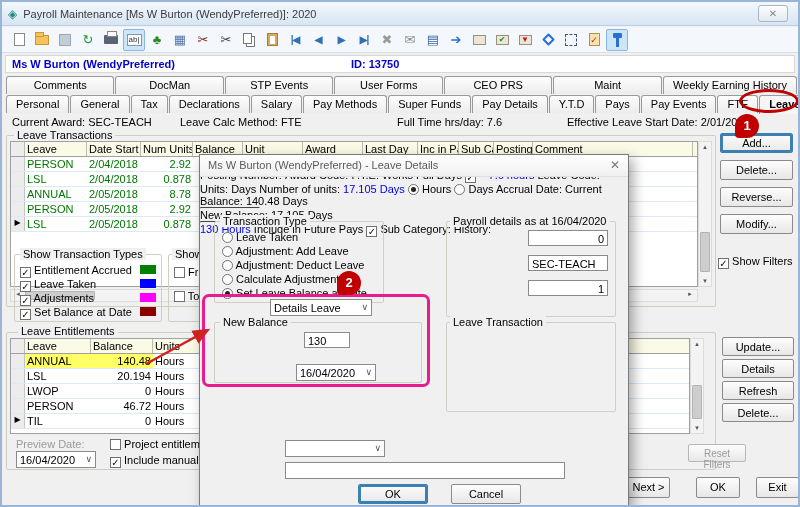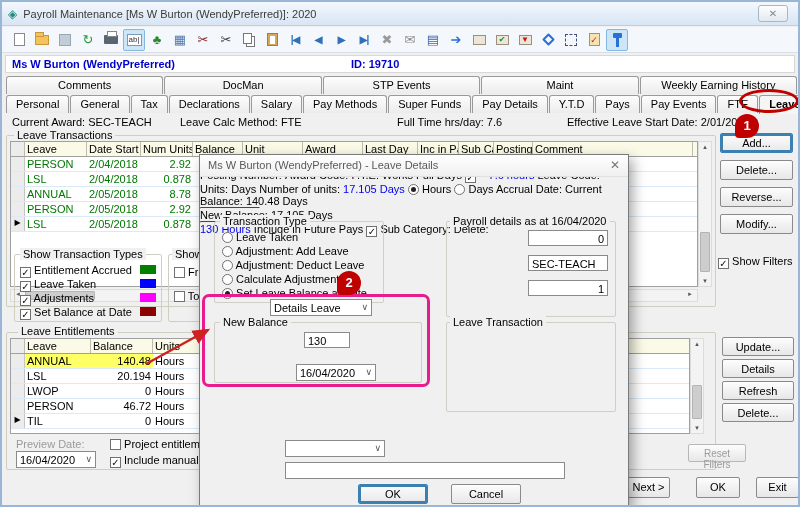--- a/index.html
+++ b/index.html
@@ -190,27 +190,29 @@
       <span class="ti">
         <div class="i-checklist">✓</div>
       </span>
       <span class="ti active">
         <div class="i-pin"></div>
       </span>
     </div>
 
   <div class="namestrip">
     <span class="nm">Ms W Burton (WendyPreferred)</span>
-    <span class="eid">ID: 19710</span>
+    <span class="eid">ID: 13750</span>
   </div>
 
   <div class="tabs" id="tabs1">
       <div class="tab">Comments</div>
       <div class="tab">DocMan</div>
       <div class="tab">STP Events</div>
+      <div class="tab">User Forms</div>
+      <div class="tab">CEO PRS</div>
       <div class="tab">Maint</div>
       <div class="tab">Weekly Earning History</div>
     </div>
   <div class="tabs" id="tabs2">
       <div class="tab">Personal</div>
       <div class="tab">General</div>
       <div class="tab">Tax</div>
       <div class="tab">Declarations</div>
       <div class="tab">Salary</div>
       <div class="tab">Pay Methods</div>
@@ -496,21 +498,21 @@
     <span class="dlg rlbl blue-val" style="left:330px; top:238px; width:70px;">130 Hours</span>
 
     
     <span class="dlg lbl" style="left:15px; top:262px;">Include in Future Pays</span>
     <span class="dlg lbl" style="left:122px; top:261px;"><span class="cb">✓</span></span>
 
     <span class="dlg rlbl" style="left:15px; top:288px; width:66px;">Sub Category:</span>
     <div class="combo" style="left:85px; top:285px; width:100px; height:17px;">
       <span class="arr">∨</span>
     </div>
-    <span class="dlg rlbl" style="left:15px; top:310px; width:66px;">Delete:</span>
+    <span class="dlg rlbl" style="left:15px; top:310px; width:66px;">History:</span>
     <div class="field" style="left:85px; top:307px; width:280px; height:17px;"></div>
 
     <div class="btn97 focus" style="left:158px; top:329px; width:70px; height:20px;">OK</div>
     <div class="btn97" style="left:251px; top:329px; width:70px; height:20px;">Cancel</div>
   <span class="dlg lbl" style="left: 22px; top: 76px; position: absolute;"><span class="rb"></span><span> Leave Taken</span></span><span class="dlg lbl" style="left: 22px; top: 90px; position: absolute;"><span class="rb"></span><span> Adjustment: Add Leave</span></span><span class="dlg lbl" style="left: 22px; top: 104px; position: absolute;"><span class="rb"></span><span> Adjustment: Deduct Leave</span></span><span class="dlg lbl" style="left: 22px; top: 118px; position: absolute;"><span class="rb"></span><span> Calculate Adjustment</span></span><span class="dlg lbl" style="left: 22px; top: 132px; position: absolute;"><span class="rb on"></span><span> Set Leave Balance at Date</span></span></div>
 
   <div class="an-ellipse"></div>
   <div class="badge" style="left:733px; top:112px;">1</div>
   <div class="badge" style="left:335px; top:269px;">2</div>
   <div class="pinkbox"></div>

